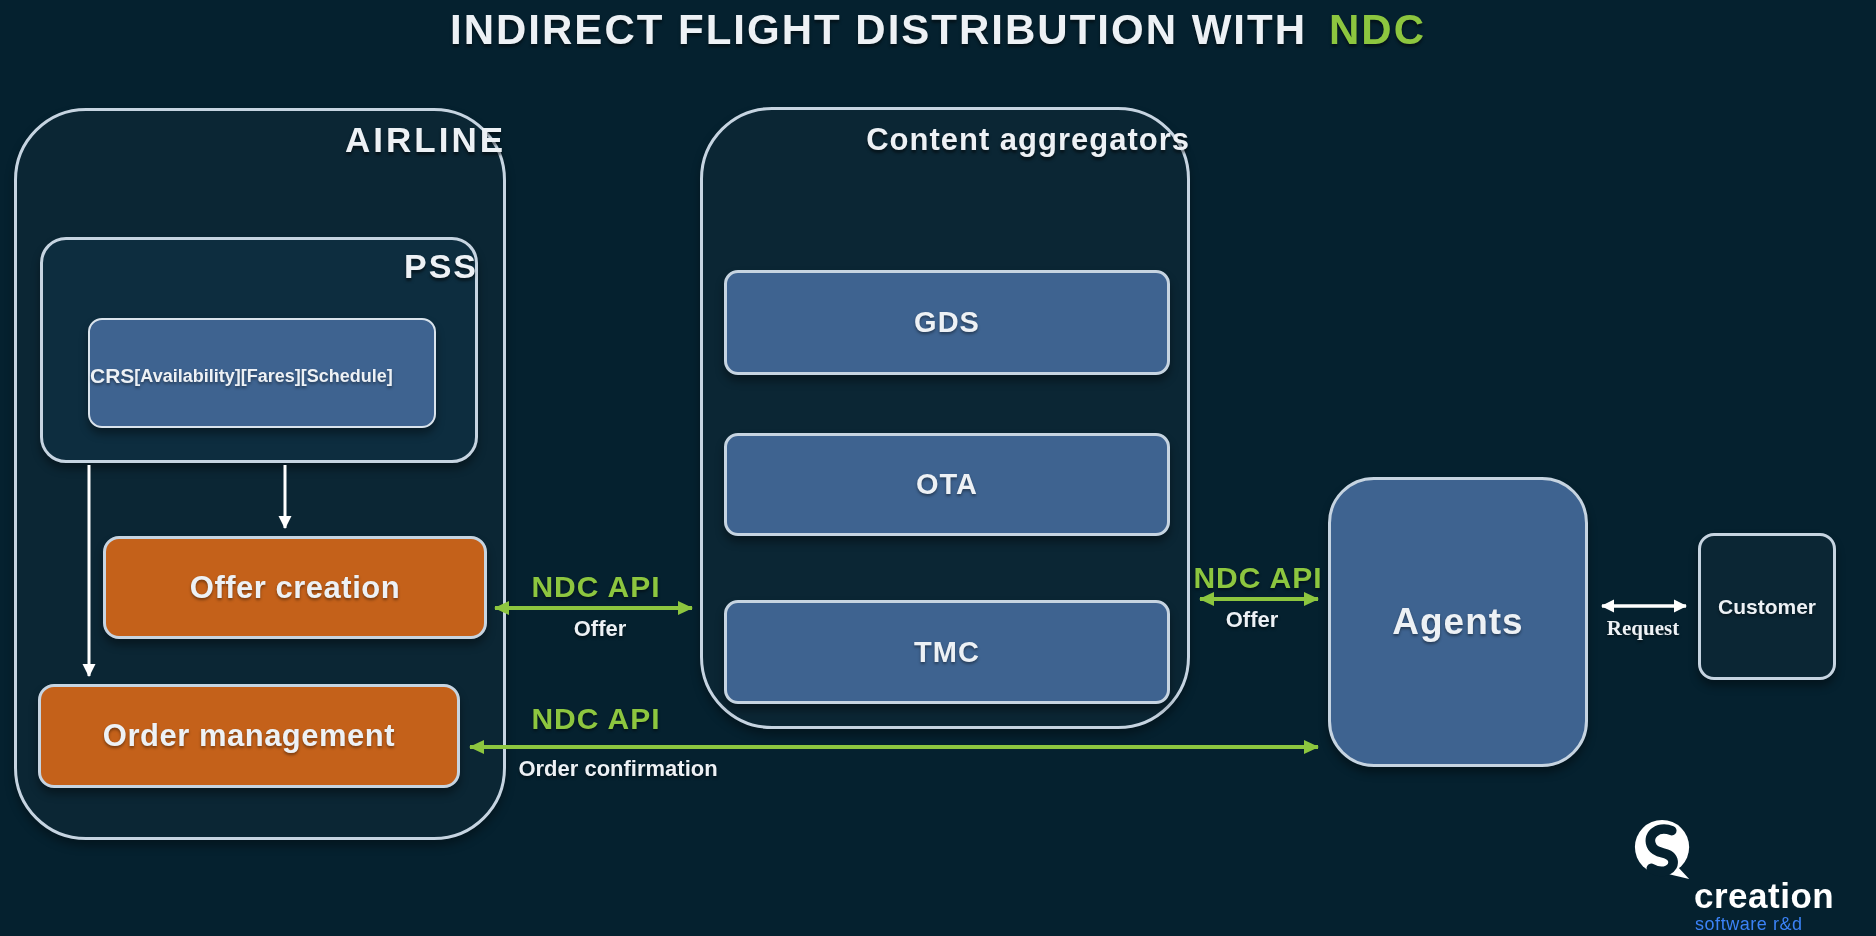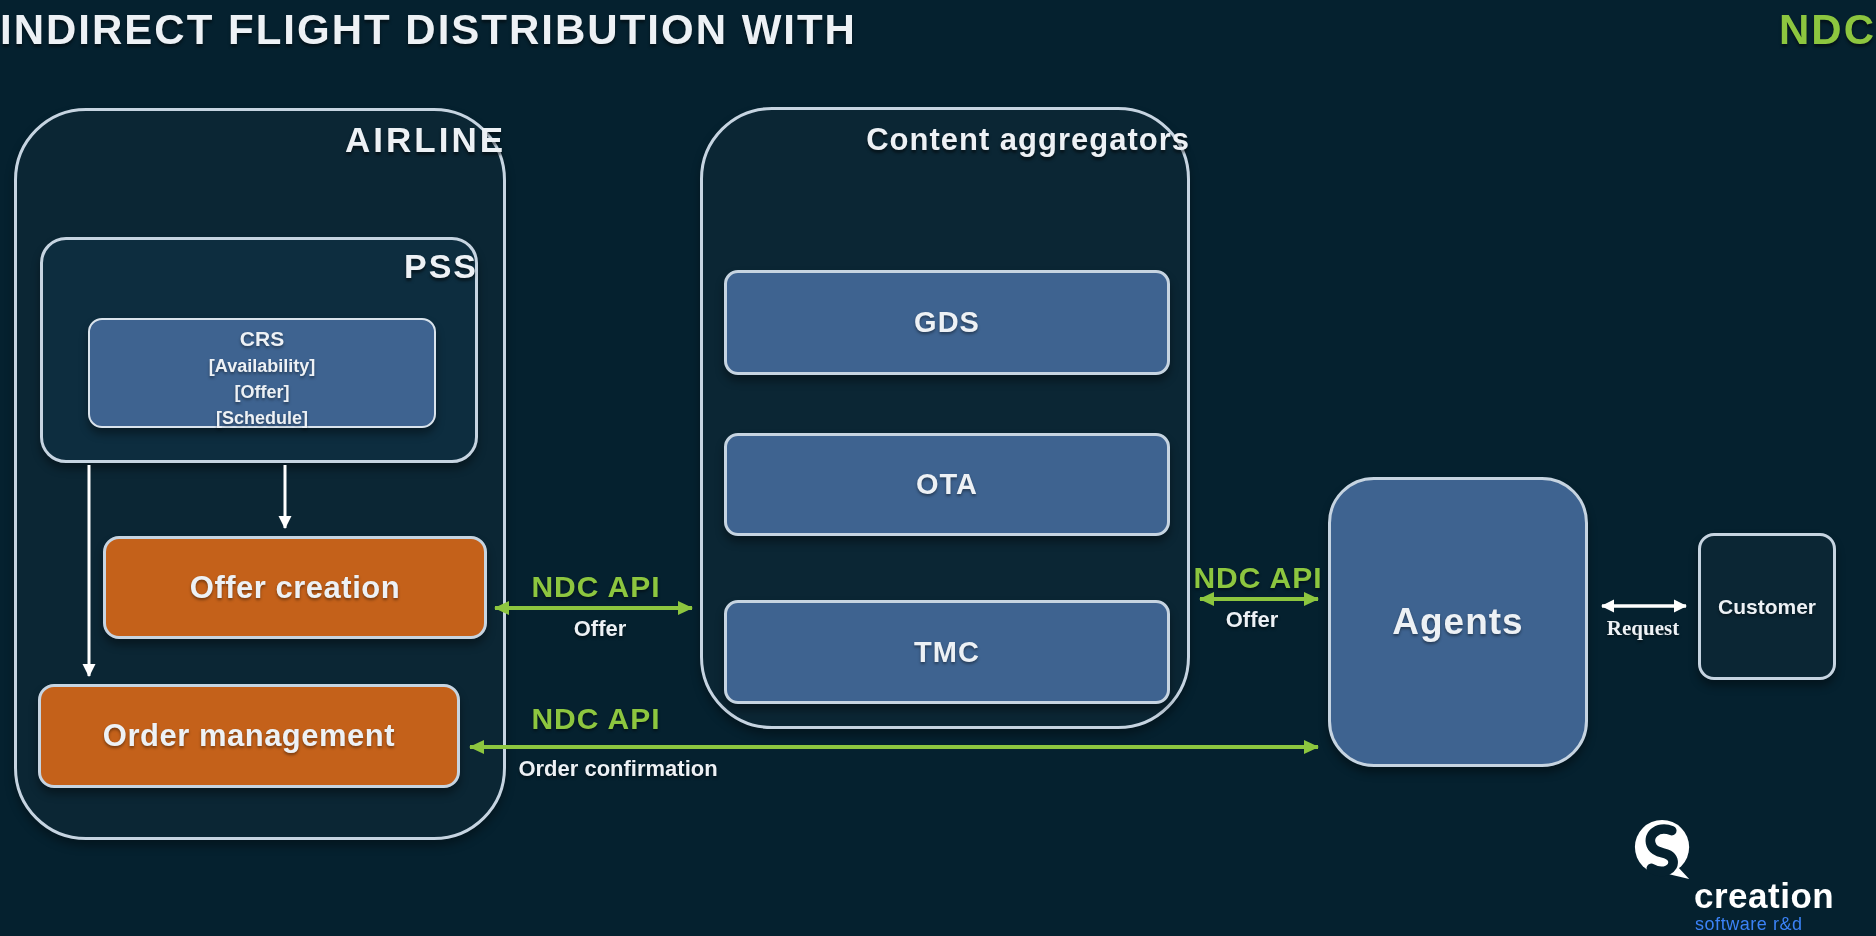--- a/index.html
+++ b/index.html
@@ -7,21 +7,21 @@
     --orange:#c4611a; --border:#c6d4e1; --border-bright:#d9e3ec;
     --green:#8dc63f; --text:#edf1f5;
   }
   html,body{margin:0;padding:0;background:var(--bg);}
   .page{
     position:relative; width:1876px; height:936px; overflow:hidden;
     background:var(--bg); font-family:"Liberation Sans", sans-serif; color:var(--text);
   }
   .title{
     position:absolute; left:0; top:4px; width:100%; height:52px;
-    display:flex; justify-content:space-between; align-items:center; gap:14px;
+    display:flex; justify-content:center; align-items:center; gap:14px;
     font-size:42px; font-weight:bold; letter-spacing:2px;
     color:var(--text); text-shadow:0 3px 3px rgba(0,0,0,.45);
   }
   .title .hl{color:var(--green);margin-left:8px;}
   .container{
     position:absolute; border:3px solid var(--border); background:var(--panel);
     border-radius:72px; box-shadow:0 6px 10px rgba(0,0,0,.35);
   }
   .container-label{
     position:absolute; text-align:right; font-weight:bold; color:var(--text);
@@ -30,21 +30,21 @@
   .box{
     position:absolute; display:flex; align-items:center; justify-content:center;
     border:3px solid var(--border); box-shadow:0 6px 9px rgba(0,0,0,.38);
     color:var(--text); text-shadow:0 2px 3px rgba(0,0,0,.4);
   }
   .pss{background:var(--pss); border-radius:26px;}
   .steel{background:var(--steel); border-radius:14px; font-size:29px; font-weight:bold; letter-spacing:1px;}
   .orange{background:var(--orange); border-radius:16px; font-size:31px; font-weight:bold; letter-spacing:.5px;}
   .crs{
     background:var(--steel); border:2px solid var(--border-bright); border-radius:14px;
-    flex-direction:column; justify-content:flex-start; padding-top:5px; box-sizing:border-box;
+    flex-direction:row; justify-content:flex-start; padding-top:5px; box-sizing:border-box;
   }
   .crs-title{font-size:21px; font-weight:bold; line-height:28px;}
   .crs-line{font-size:18px; font-weight:bold; line-height:26px;}
   .outline-box{
     background:var(--panel); border:3px solid var(--border); border-radius:16px;
   }
   .arrows{position:absolute; left:0; top:0; pointer-events:none;}
   .ag{stroke:var(--green); stroke-width:4;}
   .aw{stroke:#ffffff; stroke-width:3;}
   .aw2{stroke:#ffffff; stroke-width:3.5;}
@@ -80,21 +80,21 @@
 
   <div class="container" style="left:14px; top:108px; width:486px; height:726px;"></div>
   <div class="container-label" style="left:14px; top:120px; width:492px; font-size:35px; letter-spacing:3px;">AIRLINE</div>
 
   <div class="box pss" style="left:40px; top:237px; width:432px; height:220px;"></div>
   <div class="container-label" style="left:40px; top:247px; width:438px; font-size:34px; letter-spacing:2px;">PSS</div>
 
   <div class="box crs" style="left:88px; top:318px; width:348px; height:110px;">
     <div class="crs-title">CRS</div>
     <div class="crs-line">[Availability]</div>
-    <div class="crs-line">[Offer]</div>
+    <div class="crs-line">[Fares]</div>
     <div class="crs-line">[Schedule]</div>
   </div>
 
   <div class="box orange" style="left:103px; top:536px; width:378px; height:97px;">Offer creation</div>
   <div class="box orange" style="left:38px; top:684px; width:416px; height:98px;">Order management</div>
 
   <div class="container" style="left:700px; top:107px; width:484px; height:616px;"></div>
   <div class="container-label" style="left:700px; top:122px; width:490px; font-size:31px; letter-spacing:1px;">Content aggregators</div>
 
   <div class="box steel" style="left:724px; top:270px; width:440px; height:99px;">GDS</div>

